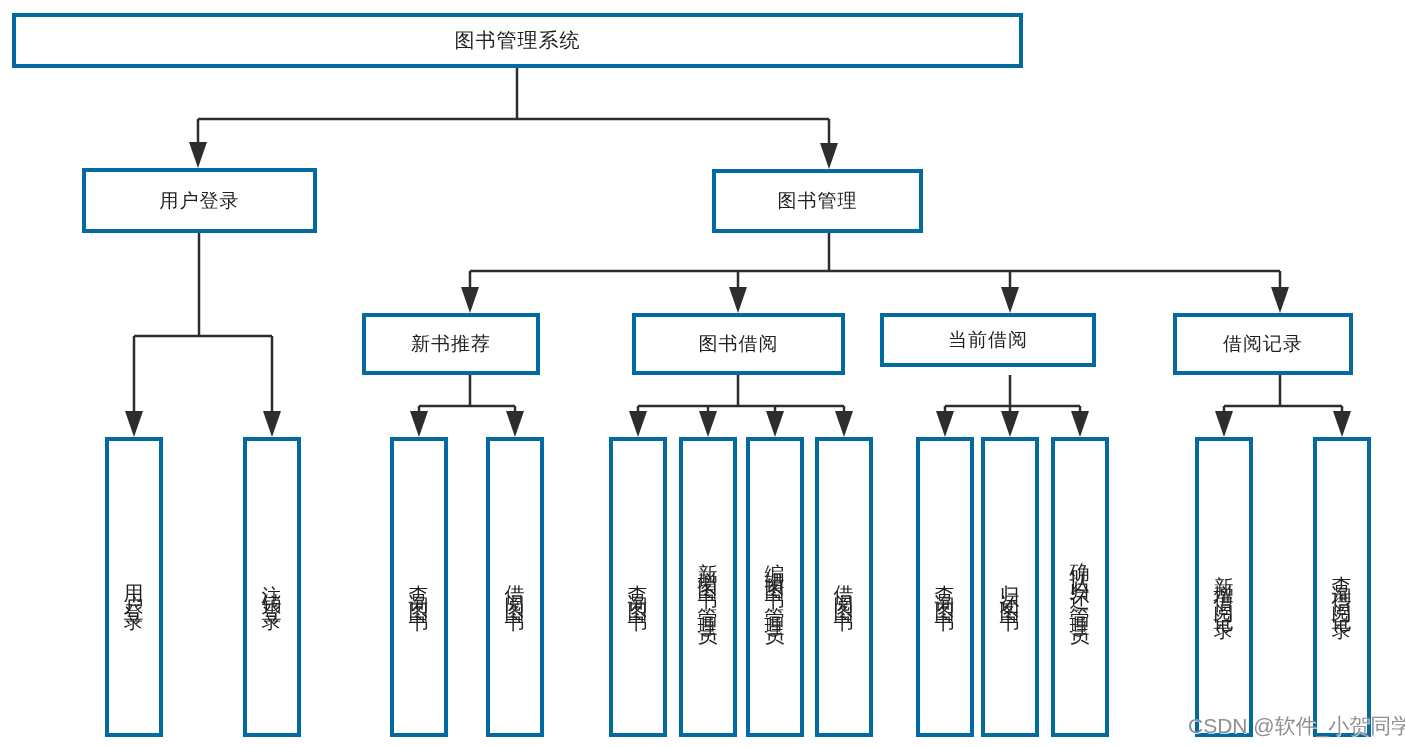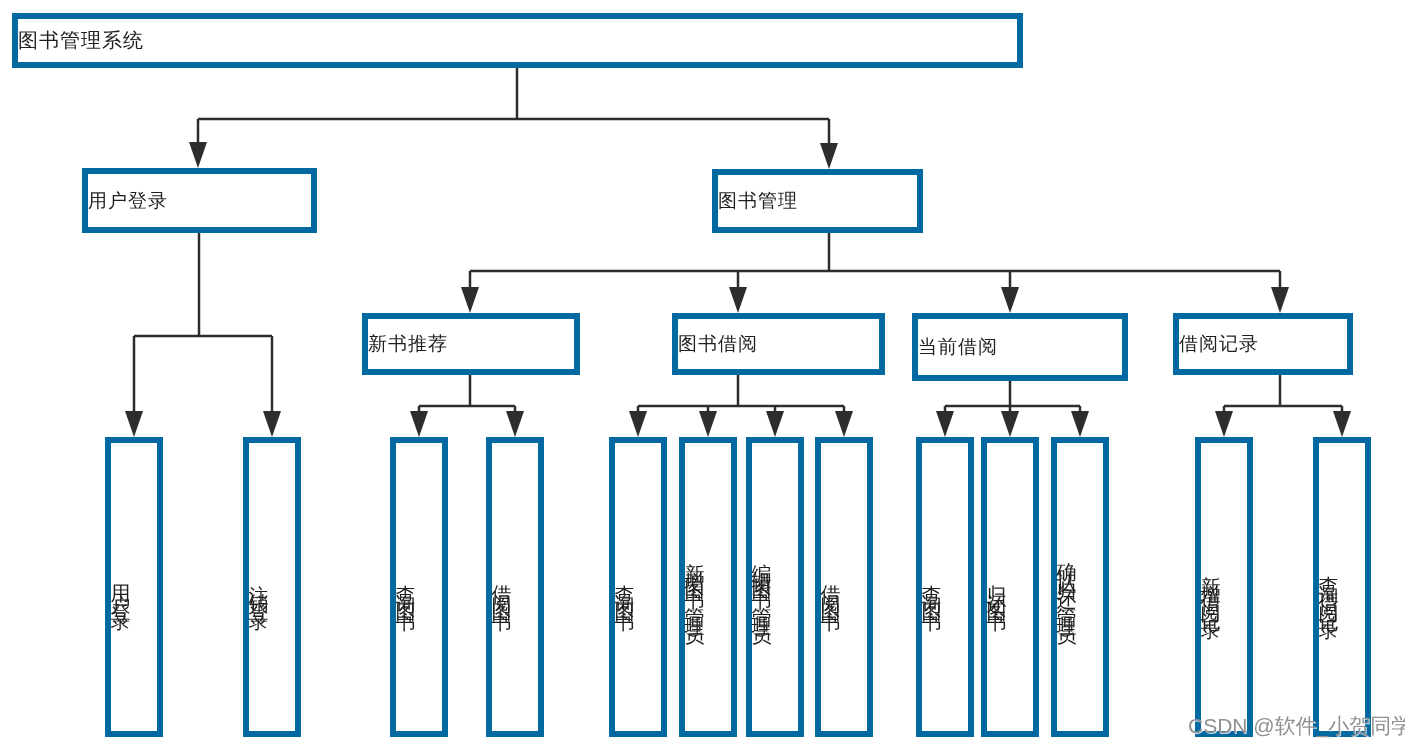--- a/index.html
+++ b/index.html
@@ -19,23 +19,24 @@
     position: absolute;
     inset: 0;
     width: 1405px;
     height: 747px;
     z-index: 1;
   }
   .node {
     position: absolute;
     box-sizing: border-box;
     background: #ffffff;
-    border: 6px solid #0369a1;
+    border: 4px solid #0369a1;
     display: flex;
     align-items: center;
+    justify-content: center;
     z-index: 2;
     color: #1f1f1f;
   }
   .node.h { 
     font-size: 19px;
     letter-spacing: 1px;
   }
   .node.root { font-size: 20px; }
   .node.leaf {
     top: 437px;
@@ -152,27 +153,27 @@
     <span>图书管理系统</span>
   </div>
 
   <div class="node h" style="left:82px; top:168px; width:235px; height:65px;">
     <span>用户登录</span>
   </div>
   <div class="node h" style="left:712px; top:169px; width:211px; height:64px;">
     <span>图书管理</span>
   </div>
 
-  <div class="node h" style="left:362px; top:313px; width:218px; height:62px;">
+  <div class="node h" style="left:362px; top:313px; width:178px; height:62px;">
     <span>新书推荐</span>
   </div>
-  <div class="node h" style="left:632px; top:313px; width:213px; height:62px;margin-left:40px;">
+  <div class="node h" style="left:632px; top:313px; width:213px; height:62px;">
     <span>图书借阅</span>
   </div>
-  <div class="node h" style="left:912px; top:313px; width:216px; height:68px;">
+  <div class="node h" style="left:880px; top:313px; width:216px; height:54px;">
     <span>当前借阅</span>
   </div>
   <div class="node h" style="left:1173px; top:313px; width:180px; height:62px;">
     <span>借阅记录</span>
   </div>
 
   <div class="node leaf" style="left:105px;">
     <span class="vtext">用户登录</span>
   </div>
   <div class="node leaf" style="left:243px;">

